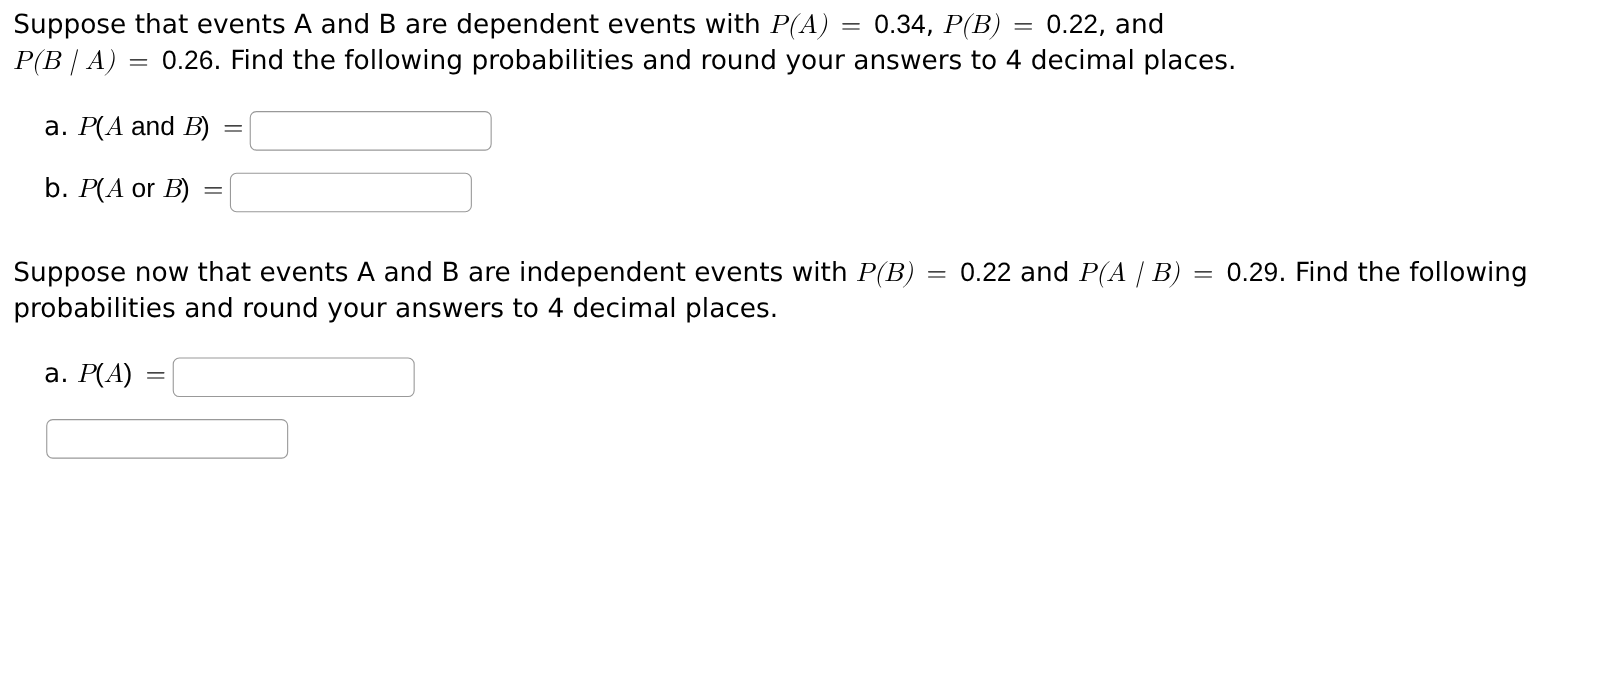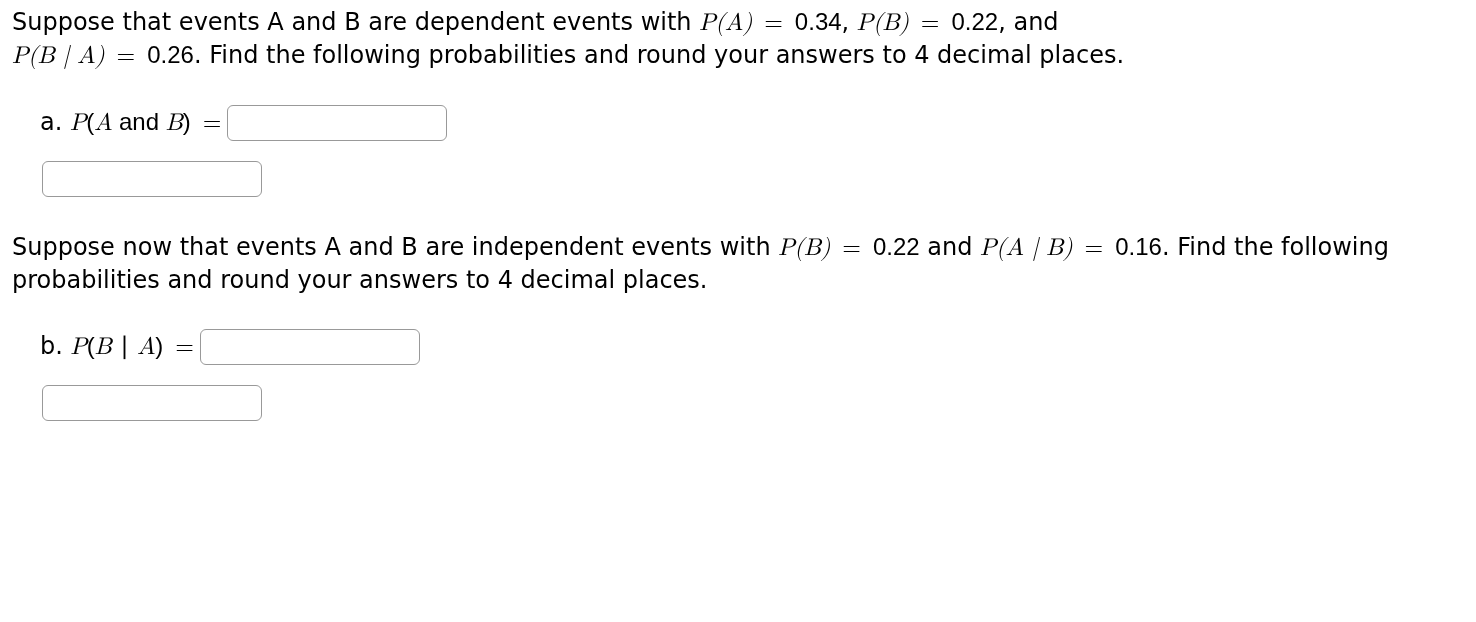--- a/index.html
+++ b/index.html
@@ -18,21 +18,20 @@
   .para {
     line-height: 1.35;
     margin-bottom: 28px;
   }
   .indent-block {
     padding-left: 28px;
     margin-bottom: 30px;
   }
   .row {
     display: flex;
-    align-items: center;
     margin: 6px 0 12px 0;
     min-height: 44px;
   }
   .row .label {
     white-space: nowrap;
   }
   .math {
     font-family: "Cambria Math", "STIXGeneral", "Latin Modern Math", "Times New Roman", serif;
     font-style: italic;
   }
@@ -72,32 +71,35 @@
   </div>
 
   <div class="indent-block">
     <div class="row">
       <span class="label">
         <span>a. </span><span class="math">P</span><span class="mathup">(</span><span class="math">A</span><span class="wordop"> and </span><span class="math">B</span><span class="mathup">)</span><span class="eq"> =</span>
       </span>
       <input type="text" class="ans" style="">
     </div>
     <div class="row">
+      <span class="label">
+        <span>b. </span><span class="math">P</span><span class="mathup">(</span><span class="math">A</span><span class="wordop"> or </span><span class="math">B</span><span class="mathup">)</span><span class="eq"> =</span>
+      </span>
       <input type="text" class="ans" style="">
     </div>
   </div>
 
   <div class="para">
-    <span>Suppose now that events A and B are independent events with </span><span class="math">P(B)</span><span class="eq"> = </span><span class="mathup">0.22</span><span> and </span><span class="math">P(A ∣ B)</span><span class="eq"> = </span><span class="mathup">0.16</span><span>. Find the following probabilities and round your answers to 4 decimal places.</span>
+    <span>Suppose now that events A and B are independent events with </span><span class="math">P(B)</span><span class="eq"> = </span><span class="mathup">0.22</span><span> and </span><span class="math">P(A ∣ B)</span><span class="eq"> = </span><span class="mathup">0.29</span><span>. Find the following probabilities and round your answers to 4 decimal places.</span>
   </div>
 
   <div class="indent-block">
     <div class="row">
       <span class="label">
-        <span>b. </span><span class="math">P</span><span class="mathup">(</span><span class="math">B</span><span class="mathup"> ∣ </span><span class="math">A</span><span class="mathup">)</span><span class="eq"> =</span>
+        <span>a. </span><span class="math">P</span><span class="mathup">(</span><span class="math">A</span><span class="mathup">)</span><span class="eq"> =</span>
       </span>
       <input type="text" class="ans" style="">
     </div>
     <div class="row">
       <input type="text" class="ans" style="">
     </div>
   </div>
 
 </div>
 

